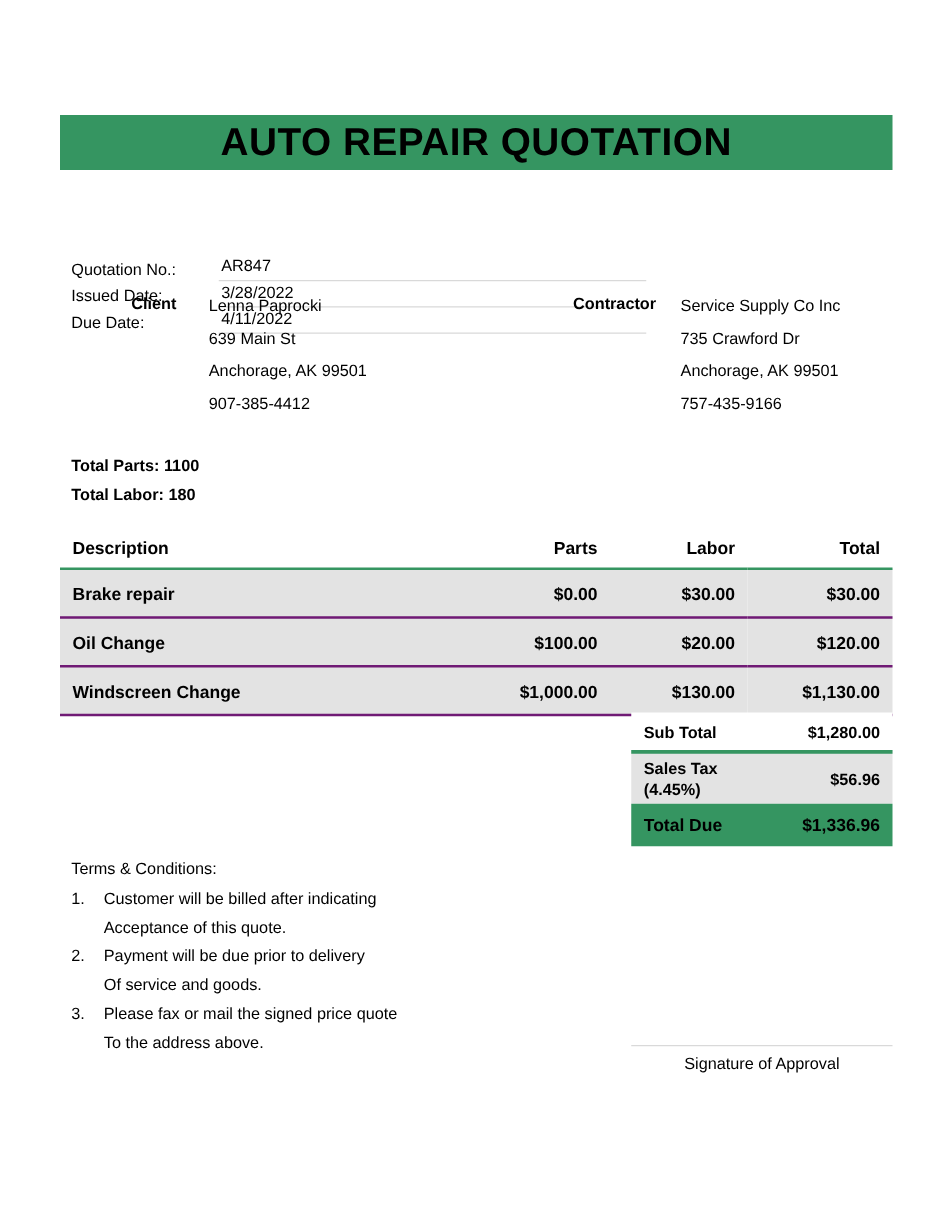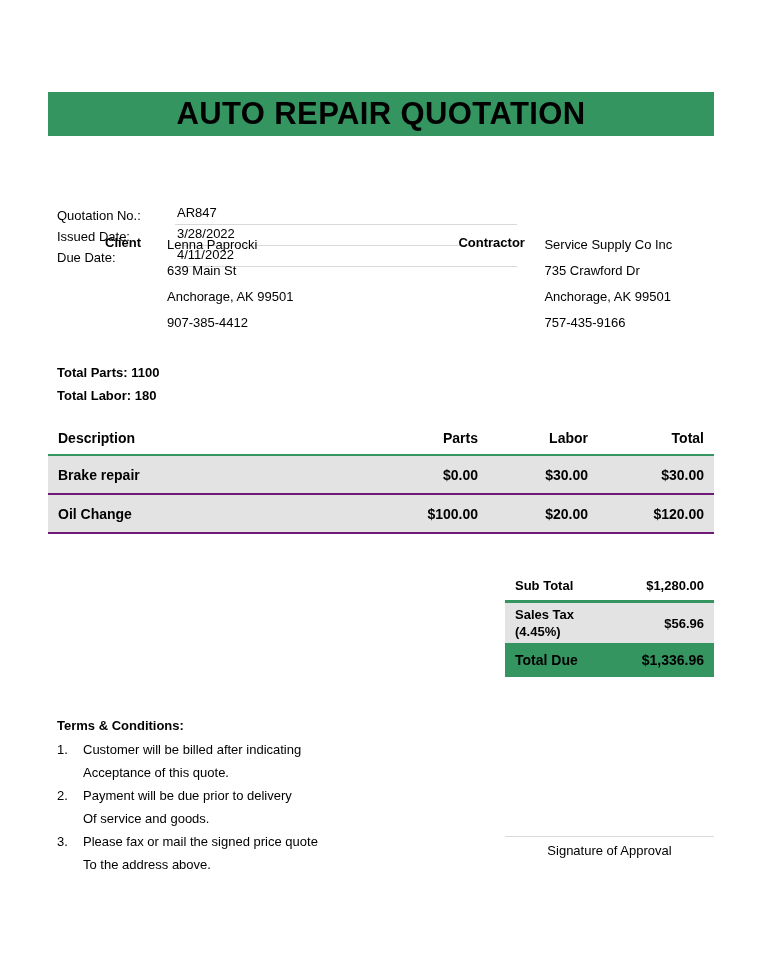--- a/index.html
+++ b/index.html
@@ -184,23 +184,22 @@
 
   
   .terms {
     position: absolute;
     left: 57px;
     top: 687px;
     width: 400px;
   }
   .terms-title {
     font-size: 13px;
-    font-weight: bold;
+    font-weight: normal;
     margin-bottom: 5px;
-    margin-top: 31px;
   }
   .term-item {
     display: flex;
     font-size: 13px;
     line-height: 23px;
   }
   .term-num {
     width: 26px;
     flex: 0 0 26px;
   }
@@ -289,20 +288,26 @@
         <td class="num">$0.00</td>
         <td class="num">$30.00</td>
         <td class="num">$30.00</td>
       </tr>
       <tr>
         <td class="desc">Oil Change</td>
         <td class="num">$100.00</td>
         <td class="num">$20.00</td>
         <td class="num">$120.00</td>
       </tr>
+      <tr>
+        <td class="desc">Windscreen Change</td>
+        <td class="num">$1,000.00</td>
+        <td class="num">$130.00</td>
+        <td class="num">$1,130.00</td>
+      </tr>
     </tbody>
   </table>
 
   <div class="totals">
     <div class="totals-row subtotal">
       <span>Sub Total</span>
       <span class="totals-amount">$1,280.00</span>
     </div>
     <div class="totals-row tax">
       <span class="tax-label">

